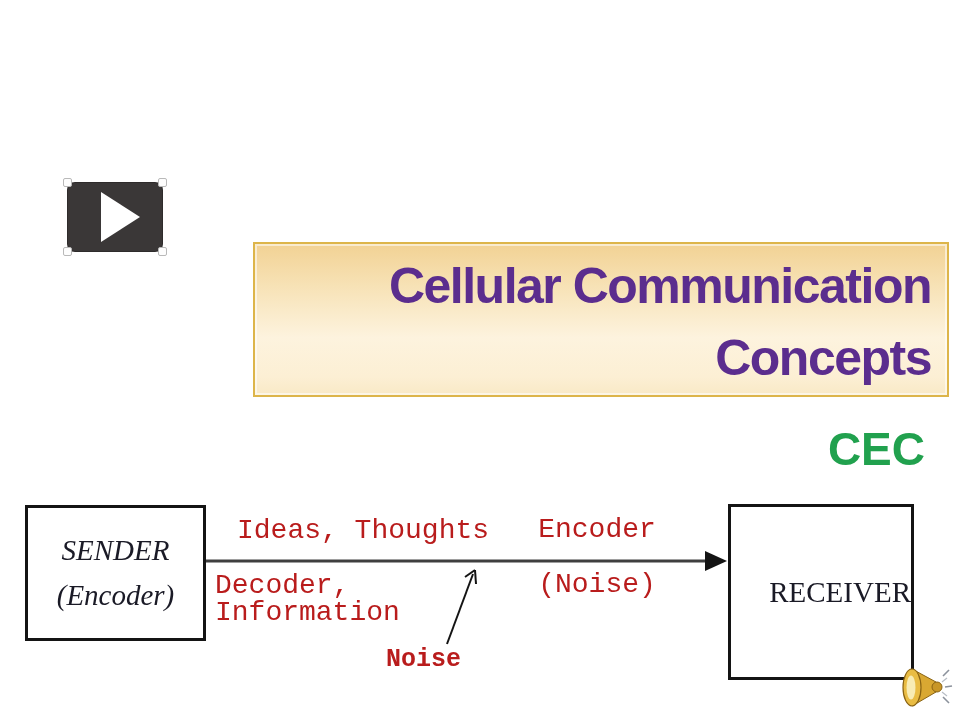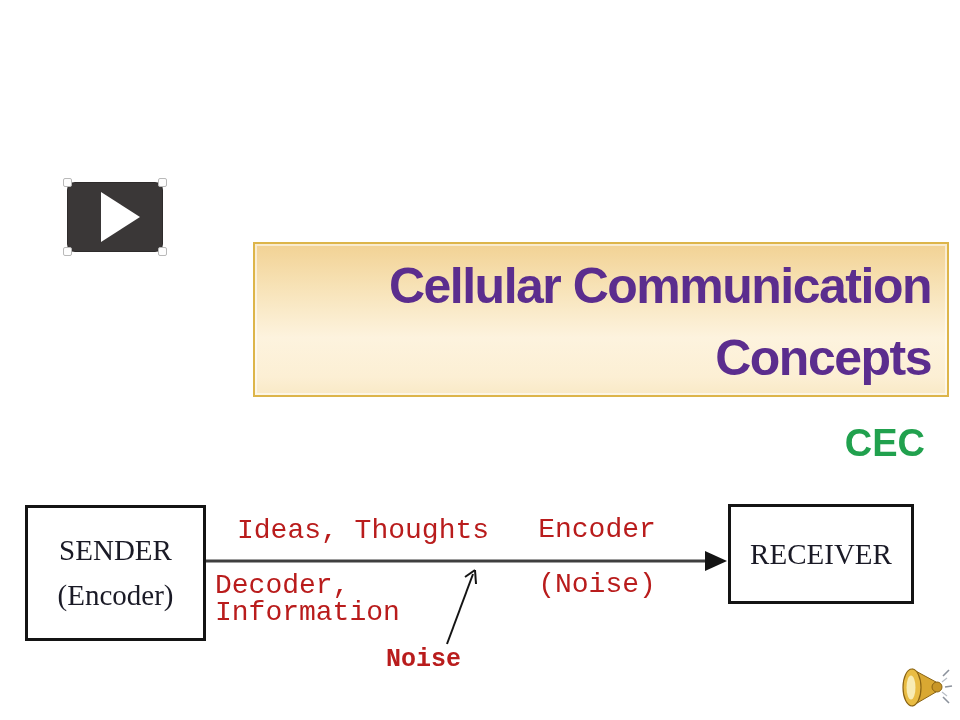--- a/index.html
+++ b/index.html
@@ -61,43 +61,43 @@
     line-height: 72px;
     color: #5b2d8e;
     padding-right: 16px;
     white-space: nowrap;
   }
 
   
   .subtitle-cec {
     position: absolute;
     right: 35px; top: 422px;
-    font-size: 38px;
+    font-size: 46px;
     font-weight: 700;
     color: #21a14e;
     letter-spacing: 0px;
   }
 
   
   .diagram-svg { position: absolute; left: 0; top: 0; width: 960px; height: 720px; }
 
   .dg-box {
     position: absolute;
     background: #ffffff;
     border: 3px solid #141414;
     display: flex;
     flex-direction: column;
     align-items: center;
     justify-content: center;
     font-family: "Liberation Serif", serif;
     color: #1a1a26;
     box-sizing: border-box;
   }
-  .sender-box  { left: 25px;  top: 505px; width: 181px; height: 136px; }
-  .receiver-box{ left: 728px; top: 504px; width: 186px; height: 100px; }
+  .sender-box  { left: 25px;  top: 505px; width: 181px; height: 136px; font-style: italic; }
+  .receiver-box{ left: 728px; top: 504px; width: 186px; height: 176px; align-items: flex-end; }
   .dg-box .box-line { line-height: 45px; font-size: 29px; white-space: nowrap; }
 
   .dg-label {
     position: absolute;
     font-family: Liberation Mono, monospace;
     color: #b91c1c;
     font-size: 28px;
     line-height: 28px;
     white-space: nowrap;
   }

